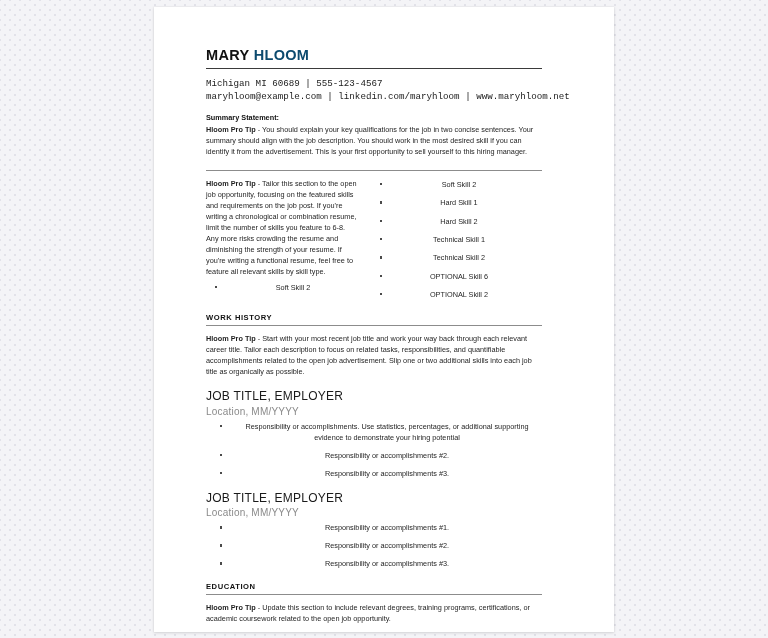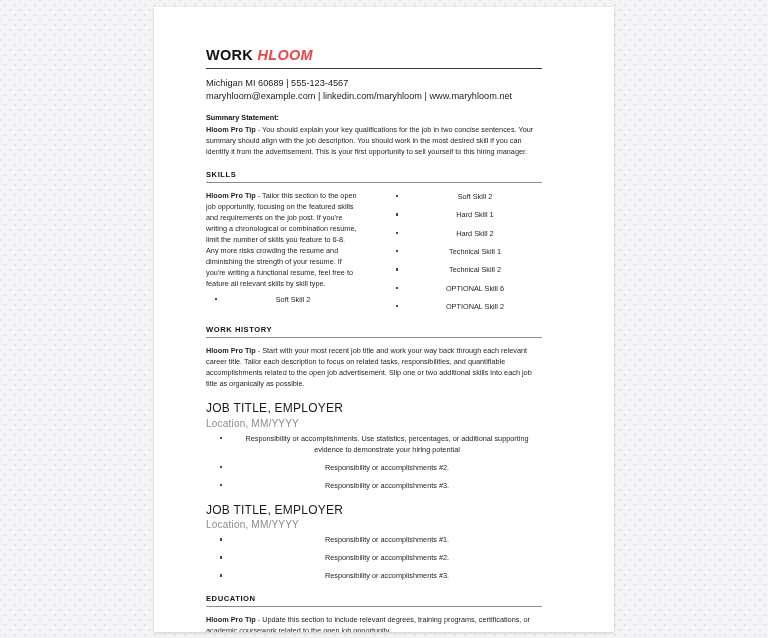--- a/index.html
+++ b/index.html
@@ -42,28 +42,28 @@
   
   .name-line {
     font-size: 14.5px;
     font-weight: bold;
     letter-spacing: 0.3px;
     line-height: 1.1;
     color: #1a1a1a;
     padding-bottom: 4px;
   }
   .name-first { color: #111111; }
-  .name-last { color: #ef4444; font-style: italic; }
+  .name-last { color: #0c4a6e; }
   .rule-header {
     border: 0;
     border-top: 1.4px solid #3a3a3a;
     margin: 0 0 8px 0;
   }
   .contact {
-    font-family: Liberation Sans, sans-serif;
+    font-family: Liberation Mono, monospace;
     font-size: 9.2px;
     line-height: 1.45;
     color: #1b1b1b;
     margin-bottom: 9px;
   }
   .contact div { white-space: nowrap; }
 
   
   .body-text {
     font-size: 7.3px;
@@ -90,21 +90,21 @@
   }
   .rule-section {
     border: 0;
     border-top: 1px solid #8c8c8c;
     margin: 3px 0 7px 0;
   }
 
   
   .skills-cols {
     display: flex;
-    gap: 28px;
+    gap: 12px;
   }
   .skills-left { width: 153px; }
   .skills-right { width: 155px; padding-top: 1px; }
 
   ul.bullets {
     list-style: none;
     margin: 0;
     padding: 0;
     text-align: center;
   }
@@ -150,38 +150,37 @@
 
   .para-gap { margin-top: 7px; }
 </style>
 </head>
 <body>
 
 <div class="sheet">
   <div class="content">
 
     <div class="name-line">
-      <span class="name-first">WORK</span><span>&nbsp;</span><span class="name-last">HLOOM</span>
+      <span class="name-first">MARY</span><span>&nbsp;</span><span class="name-last">HLOOM</span>
     </div>
     <hr class="rule-header">
 
     <div class="contact">
       <div>Michigan MI 60689 | 555-123-4567</div>
       <div>maryhloom@example.com | linkedin.com/maryhloom | www.maryhloom.net</div>
     </div>
 
     <div>
       <div class="label-bold">Summary Statement:</div>
       <div class="body-text">
         <span class="tip-label">Hloom Pro Tip</span><span> - You should explain your key qualifications for the job in two concise sentences. Your summary should align with the job description. You should work in the most desired skill if you can identify it from the advertisement. This is your first opportunity to sell yourself to this hiring manager.</span>
       </div>
     </div>
 
     <div class="section">
-      <div class="section-title">SKILLS</div>
       <hr class="rule-section">
 
       <div class="skills-cols">
         <div class="skills-left">
           <div class="body-text">
             <span class="tip-label">Hloom Pro Tip</span><span> - Tailor this section to the open job opportunity, focusing on the featured skills and requirements on the job post. If you're writing a chronological or combination resume, limit the number of skills you feature to 6-8. Any more risks crowding the resume and diminishing the strength of your resume. If you're writing a functional resume, feel free to feature all relevant skills by skill type.</span>
           </div>
           <ul class="bullets left-skill">
             <li>Soft Skill 2</li>
           </ul>

